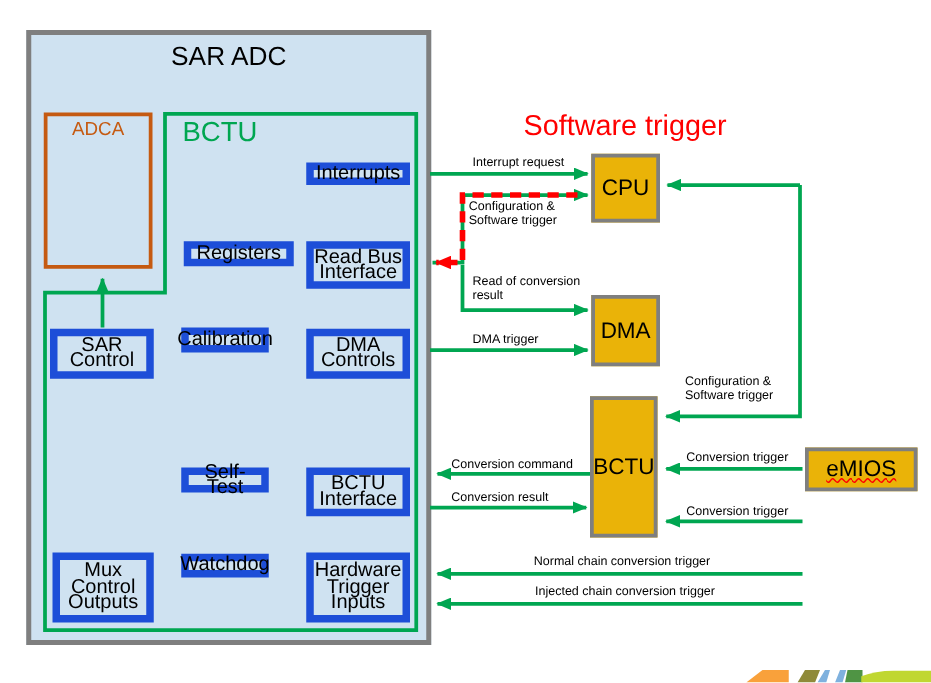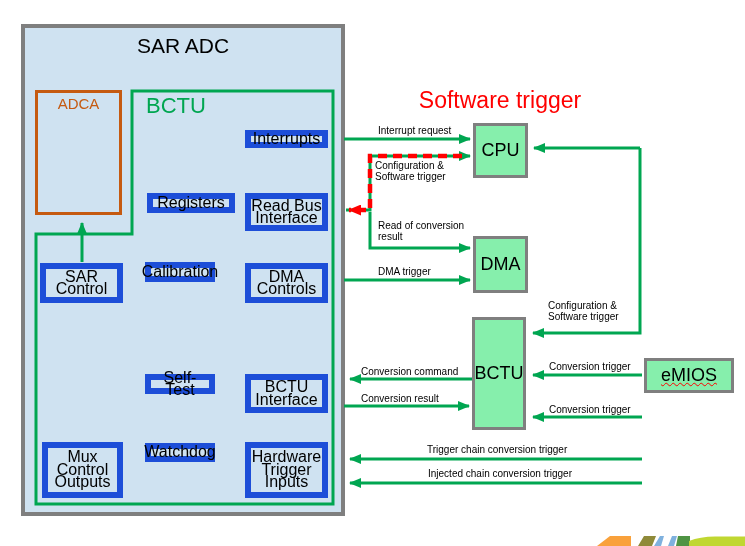--- a/index.html
+++ b/index.html
@@ -9,21 +9,21 @@
   
   .sar-adc{left:21px;top:24px;width:324px;height:492px;border:4px solid #7f7f7f;background:#cfe2f1;}
   .sar-title{left:21px;top:34px;width:324px;text-align:center;font-size:21px;color:#000;}
   .adca-box{left:35px;top:90px;width:87px;height:125px;border:3px solid #c55a11;}
   .adca-label{width:100%;text-align:center;padding-top:2px;font-size:15px;color:#c55a11;}
   .adcd-label{left:146px;top:93px;font-size:22px;color:#00a651;}
   
   .blk{border:6px solid #1d4ed8;display:flex;align-items:center;justify-content:center;
        text-align:center;font-size:16px;line-height:12.5px;color:#000;white-space:pre-line;}
   
-  .per{border:3px solid #7f7f7f;background:#86efac;display:flex;align-items:center;
+  .per{border:3px solid #7f7f7f;background:#eab308;display:flex;align-items:center;
        justify-content:center;font-size:18px;color:#000;}
   .sw-trigger{left:410px;top:87px;width:180px;text-align:center;font-size:23px;color:#ff0000;}
   
   .albl{font-size:10px;line-height:11px;color:#000;white-space:pre-line;}
   .wavy{text-decoration-line:underline;text-decoration-style:wavy;text-decoration-color:#ff0000;text-decoration-thickness:1px;}
   svg{position:absolute;left:0;top:0;pointer-events:none;}
 </style>
 </head>
 <body>
 
@@ -120,16 +120,16 @@
 Software trigger</div>
   <div class="abs albl" style="left:378px;top:220px;">Read of conversion
 result</div>
   <div class="abs albl" style="left:378px;top:266px;">DMA trigger</div>
   <div class="abs albl" style="left:548px;top:300px;">Configuration &amp;
 Software trigger</div>
   <div class="abs albl" style="left:549px;top:361px;">Conversion trigger</div>
   <div class="abs albl" style="left:361px;top:366px;">Conversion command</div>
   <div class="abs albl" style="left:361px;top:393px;">Conversion result</div>
   <div class="abs albl" style="left:549px;top:404px;">Conversion trigger</div>
-  <div class="abs albl" style="left:427px;top:444px;">Trigger chain conversion trigger</div>
+  <div class="abs albl" style="left:427px;top:444px;">Normal chain conversion trigger</div>
   <div class="abs albl" style="left:428px;top:468px;">Injected chain conversion trigger</div>
 
 </div>
 
 </body></html>

